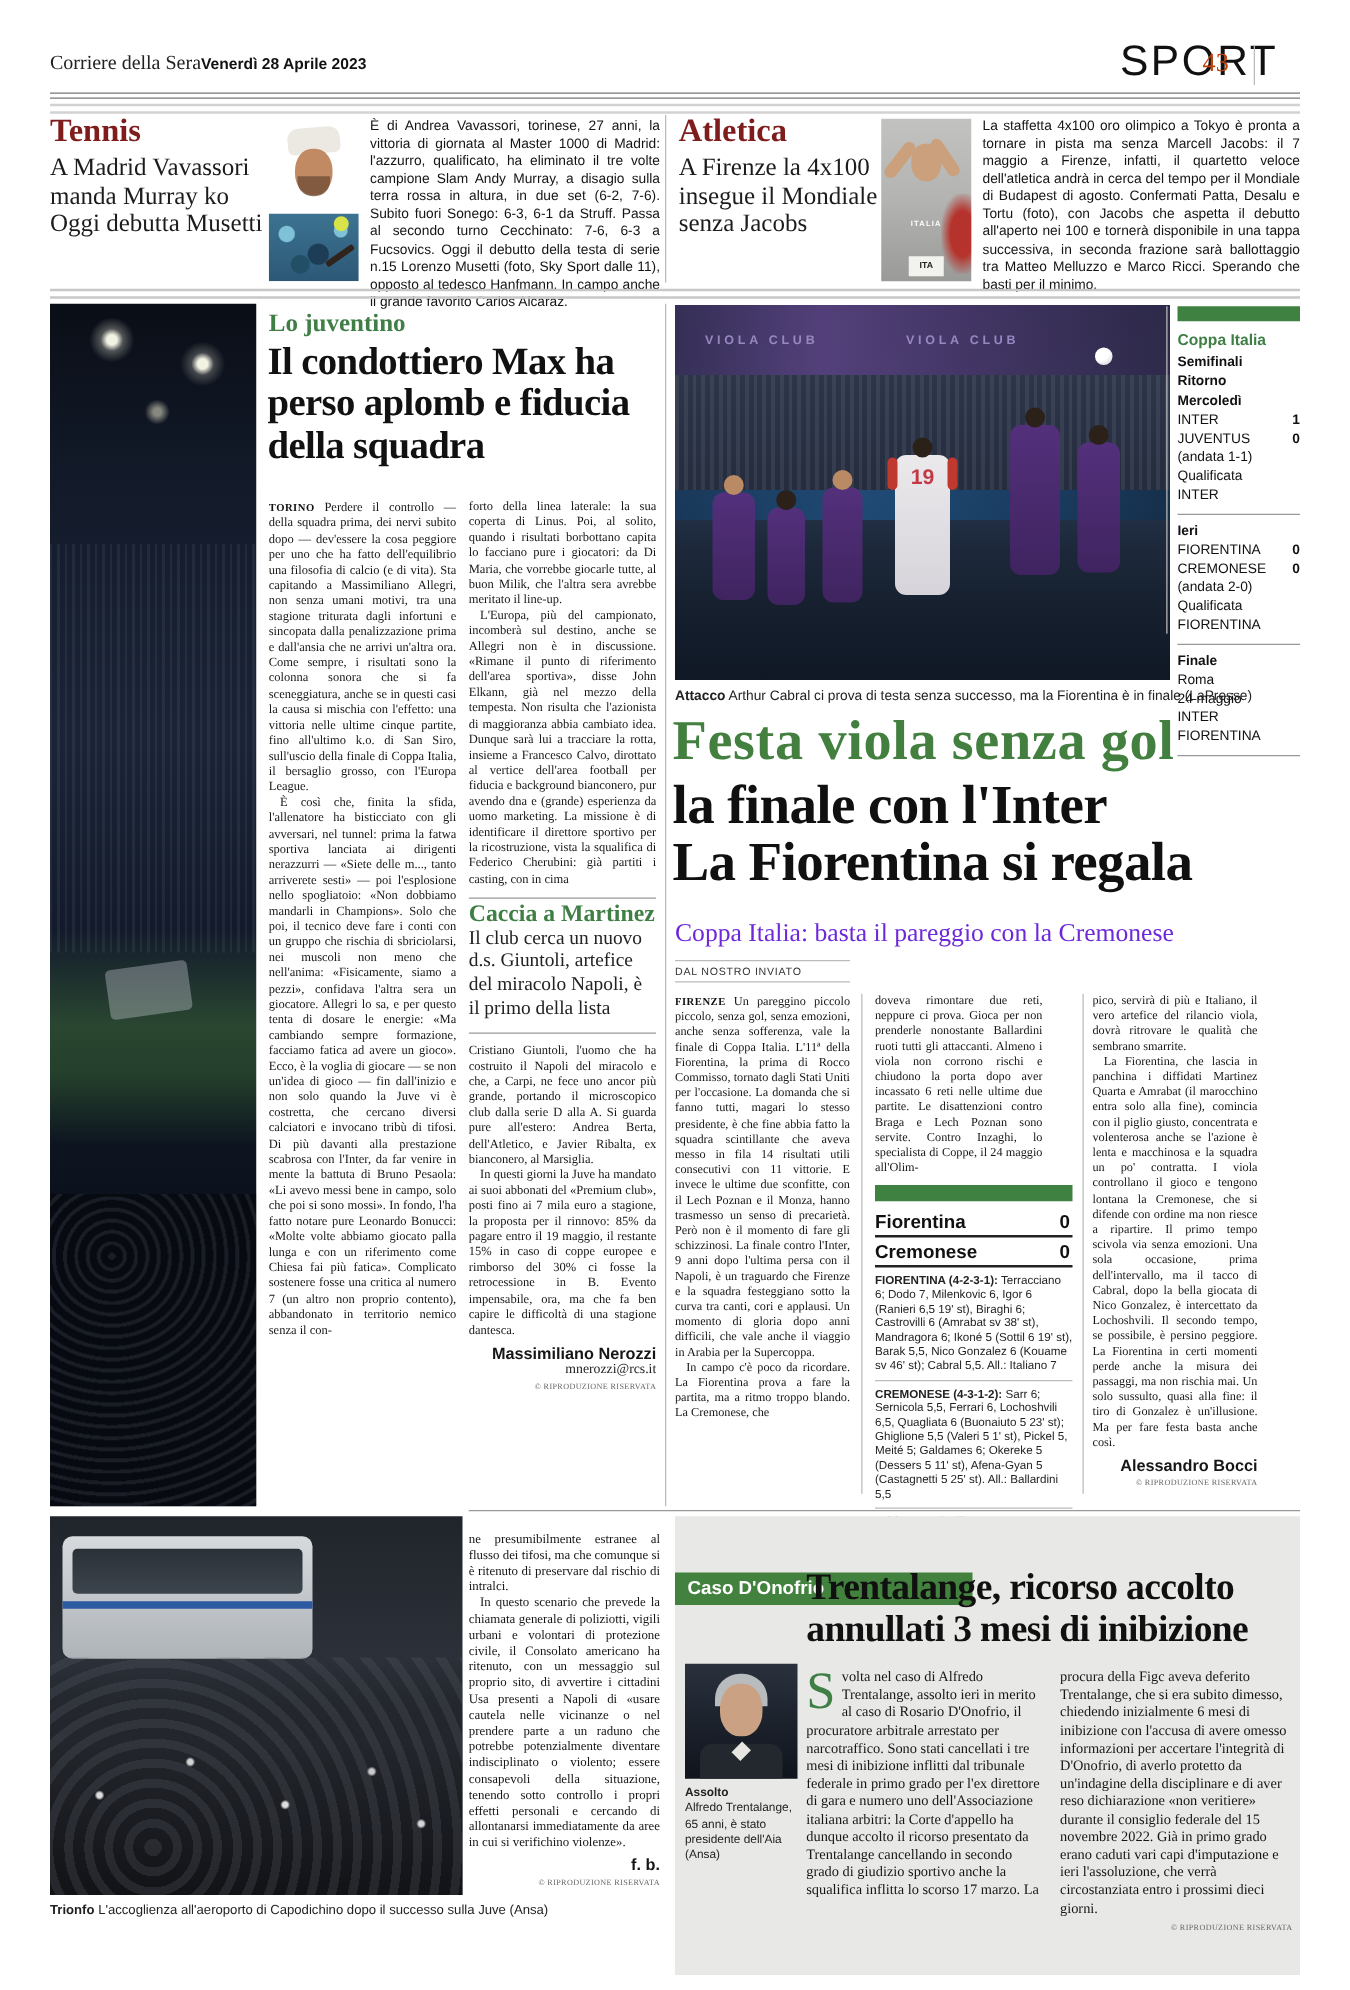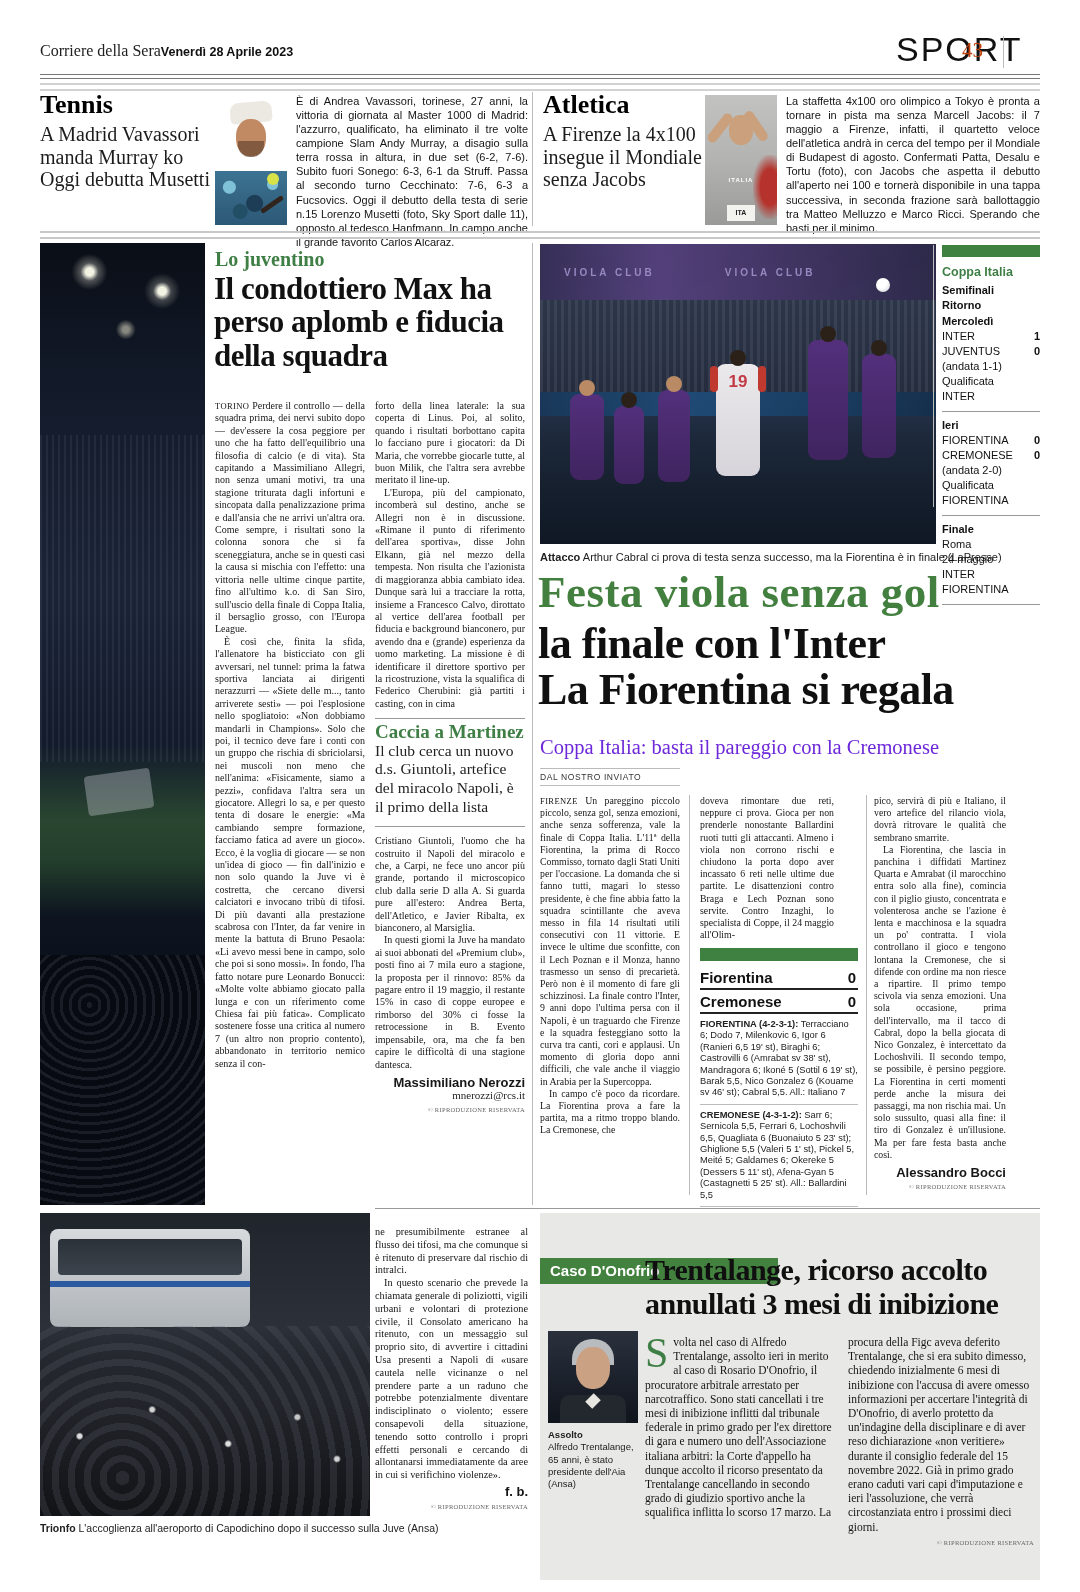--- a/index.html
+++ b/index.html
@@ -10,21 +10,21 @@
   .brandrow{left:40px;top:42px;display:flex;align-items:baseline;gap:0;}
   .brand{font-family:"Liberation Serif",serif;font-size:16px;color:#222;}
   .issuedate{font-size:12.5px;font-weight:bold;color:#111;}
   .sport{left:896px;top:30px;font-size:34px;letter-spacing:2px;color:#111;font-weight:400;}
   .pgnum{left:962px;top:38px;font-family:"Liberation Serif",serif;font-size:21px;color:#c2410c;}
   .vhair{background:#bbb;width:1px;}
   .rule-dark{left:40px;top:74px;width:1000px;height:3px;border-top:1px solid #777;border-bottom:1px solid #777;}
   .rule-gray{left:40px;top:83px;width:1000px;height:4px;border-top:2px solid #d2d2d2;border-bottom:2px solid #d2d2d2;}
   .rule-gray2{left:40px;top:231px;width:1000px;height:4px;border-top:2px solid #c8c8c8;border-bottom:2px solid #c8c8c8;}
   
-  .brieftitle{font-family:"Liberation Serif",serif;font-weight:bold;font-size:26px;color:#000000;}
+  .brieftitle{font-family:"Liberation Serif",serif;font-weight:bold;font-size:26px;color:#7f1d1d;}
   .briefsub{font-family:"Liberation Serif",serif;font-size:20px;line-height:1.13;color:#1c1c1c;}
   .briefbody{font-size:11px;line-height:1.28;text-align:justify;color:#141414;}
   
   .ph{overflow:hidden;}
   .tn{background:linear-gradient(180deg,#9aa0a8 0%,#7a8materials 0%,#78808a 30%,#56636f 60%,#3e4d5c 100%);}
   .tn-cap{position:absolute;top:7px;left:15px;width:42px;height:21px;background:#ece9e3;border-radius:9px 9px 5px 5px;transform:rotate(-5deg);}
   .tn-face{position:absolute;top:24px;left:21px;width:30px;height:37px;background:#c18a63;border-radius:46%;}
   .tn-beard{position:absolute;top:46px;left:23px;width:26px;height:16px;background:#6b4a33;border-radius:0 0 12px 12px;opacity:.75;}
   .tn-torso{position:absolute;bottom:0;left:0;width:100%;height:54px;
     background:radial-gradient(circle at 20% 30%,#7fc2d8 0 6px,transparent 7px),
@@ -85,21 +85,21 @@
   .tr-hair{position:absolute;top:8px;left:24px;width:42px;height:26px;background:#b9bcbe;border-radius:20px 20px 0 0;}
   .tr-face{position:absolute;top:16px;left:28px;width:34px;height:42px;background:#caa183;border-radius:46%;}
   .tr-body{position:absolute;bottom:0;left:12px;width:66px;height:28px;background:#23272e;border-radius:10px 10px 0 0;}
   .tr-collar{position:absolute;bottom:16px;left:40px;width:10px;height:12px;background:#e8e6e0;transform:rotate(45deg);}
   
   .kicker{font-family:"Liberation Serif",serif;font-weight:bold;font-size:20px;color:#3f7f45;}
   .jhead{font-family:"Liberation Serif",serif;font-weight:bold;font-size:31px;line-height:1.08;letter-spacing:-0.5px;color:#111;}
   .bodycol{font-family:"Liberation Serif",serif;font-size:10px;line-height:12.4px;text-align:justify;color:#161616;}
   .bodycol p{margin:0;}
   .bodycol p.ind{text-indent:9px;}
-  .dateline{font-size:8.5px;font-weight:normal;letter-spacing:.4px;color:#111;margin-top:20px;}
+  .dateline{font-size:8.5px;font-weight:bold;letter-spacing:.4px;color:#111;margin-top:20px;}
   .jbox{border-top:1px solid #999;border-bottom:1px solid #999;margin:8px 0;padding:7px 0 9px 0;text-align:left;}
   .jbox-title{font-family:"Liberation Serif",serif;font-weight:bold;font-size:19px;color:#3f7f45;margin-bottom:3px;}
   .jbox-sub{font-family:"Liberation Serif",serif;font-size:15.5px;line-height:1.22;color:#222;}
   .byline{font-size:13px;font-weight:bold;text-align:right;margin-top:6px;font-family:"Liberation Sans",sans-serif;}
   .email{font-size:11px;text-align:right;color:#222;}
   .cop{font-size:6.5px;color:#666;text-align:right;letter-spacing:.3px;margin-top:2px;}
   .caption{font-size:11px;color:#222;}
   .caption b{font-weight:bold;}
   .overline{font-family:"Liberation Serif",serif;font-weight:bold;font-size:45px;letter-spacing:.5px;color:#43803f;}
   .mainhead{font-family:"Liberation Serif",serif;font-weight:bold;font-size:44px;line-height:1.05;letter-spacing:-0.5px;color:#101010;}

